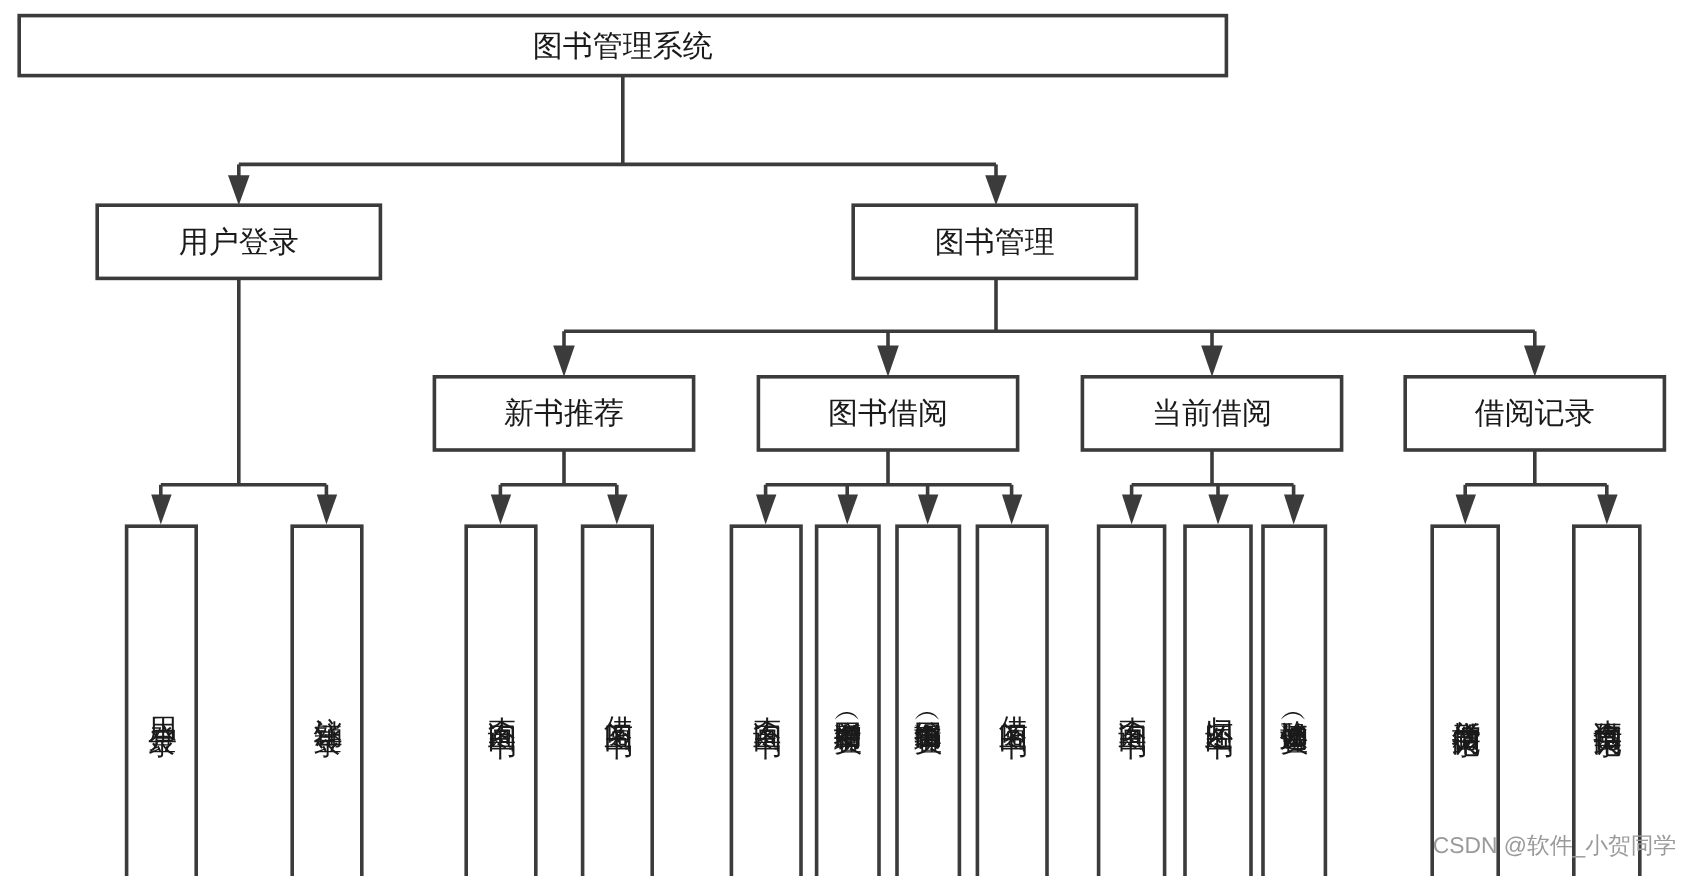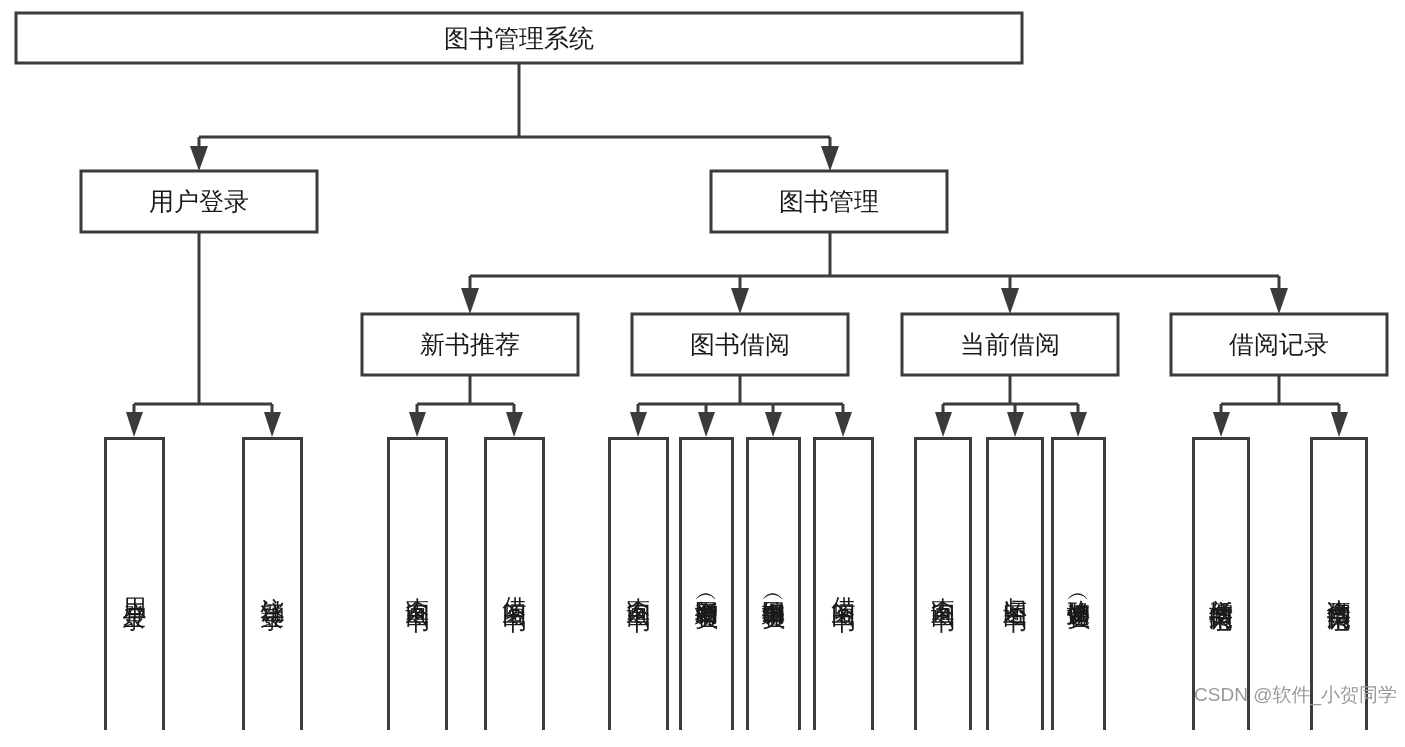--- a/index.html
+++ b/index.html
@@ -61,21 +61,21 @@
     font-size: 24px;
     line-height: 1.08;
     letter-spacing: 4px;
     color: #1a1a1a;
     white-space: nowrap;
     text-align: center;
   }
   .watermark {
     position: absolute;
     right: 8px;
-    bottom: 22px;
+    bottom: 12px;
     font-family: "Liberation Sans", "DejaVu Sans", sans-serif;
     font-size: 19px;
     color: #9a9a9a;
     white-space: nowrap;
     pointer-events: none;
   }
 </style>
 </head>
 <body>
 

